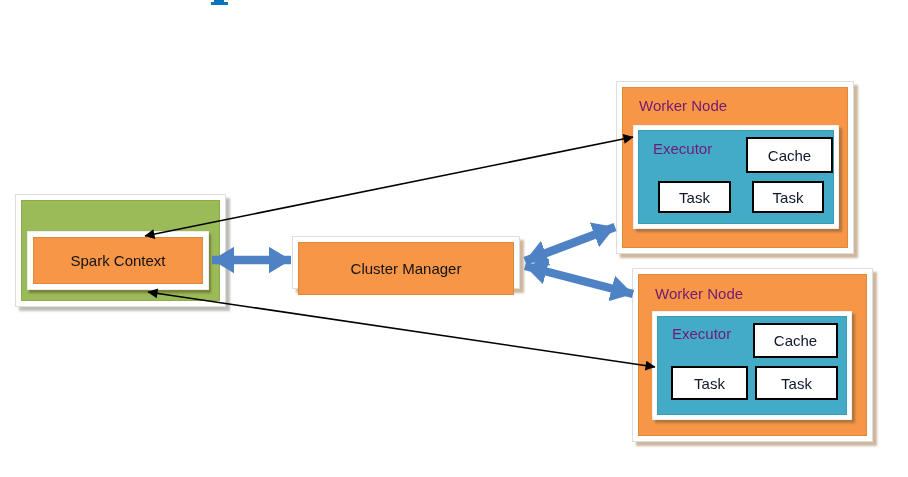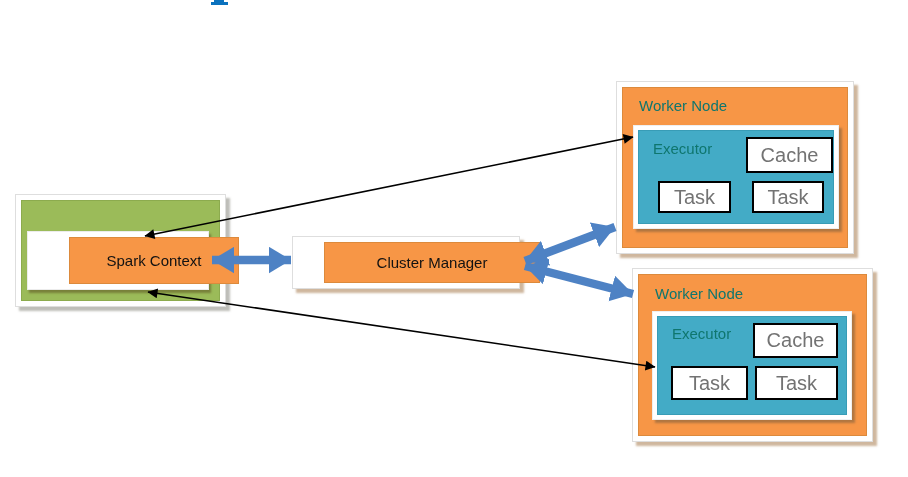--- a/index.html
+++ b/index.html
@@ -16,52 +16,52 @@
     background:#ffffff;border:1px solid #dedede;
   }
   .shadow-gray{box-shadow:4px 4px 2px rgba(125,125,115,0.5);}
   .shadow-tan{box-shadow:4px 4px 2px rgba(168,124,78,0.55);}
   .shadow-tan-sm{box-shadow:3px 3px 2px rgba(120,92,60,0.55);}
   .shadow-olive{box-shadow:2px 3px 2px rgba(85,72,28,0.5);}
   .fill-green{position:absolute;box-sizing:border-box;background:#9bbb59;border:1px solid #8cab4e;}
   .fill-orange{position:absolute;box-sizing:border-box;background:#f79646;border:1px solid #dc8a3c;}
   .fill-teal{position:absolute;box-sizing:border-box;background:#43abc6;border:1px solid #389cb6;}
   .node-label{
-    position:absolute;font-size:15px;line-height:20px;color:#0f766e;white-space:nowrap;
+    position:absolute;font-size:15px;line-height:20px;color:#701a75;white-space:nowrap;
   }
   .center-label{
     position:absolute;box-sizing:border-box;display:flex;align-items:center;justify-content:center;
     font-size:15px;color:#121212;white-space:nowrap;
   }
   .wbox{
     position:absolute;box-sizing:border-box;background:#ffffff;border:2px solid #000000;
     display:flex;align-items:center;justify-content:center;
-    font-size:20px;color:#737373;white-space:nowrap;
+    font-size:15px;color:#0f172a;white-space:nowrap;
   }
   #arrow-layer{position:absolute;left:0;top:0;z-index:10;pointer-events:none;}
   
   .clip-frag{position:absolute;background:#0b72be;}
 </style>
 </head>
 <body>
 
 <div id="stage">
 
   <div>
     <div class="clip-frag" style="left:214px;top:0;width:10px;height:2px;"></div>
     <div class="clip-frag" style="left:211px;top:2px;width:17px;height:3px;"></div>
   </div>
 
   <div class="frame shadow-gray" style="left:15px;top:194px;width:211px;height:113px;"></div>
   <div class="fill-green" style="left:21px;top:200px;width:199px;height:101px;"></div>
   <div class="frame shadow-olive" style="left:27px;top:231px;width:182px;height:59px;border-color:#ececec;"></div>
-  <div class="fill-orange center-label" style="left:33px;top:237px;width:170px;height:47px;margin-left:36px;">Spark Context</div>
+  <div class="fill-orange center-label" style="left:33px;top:237px;width:170px;height:47px;">Spark Context</div>
 
   <div class="frame shadow-tan" style="left:292px;top:236px;width:228px;height:53px;"></div>
-  <div class="fill-orange center-label" style="left:298px;top:242px;width:216px;height:41px;margin-left:26px;">Cluster Manager</div>
+  <div class="fill-orange center-label" style="left:298px;top:242px;width:216px;height:53px;">Cluster Manager</div>
 
   <div class="frame shadow-tan" style="left:616px;top:81px;width:238px;height:173px;"></div>
   <div class="fill-orange" style="left:622px;top:87px;width:226px;height:161px;"></div>
   <div class="node-label" style="left:639px;top:96px;">Worker Node</div>
   <div class="frame shadow-tan-sm" style="left:633px;top:125px;width:206px;height:104px;border-color:#efefef;"></div>
   <div class="fill-teal" style="left:638px;top:130px;width:196px;height:94px;"></div>
   <div class="node-label" style="left:653px;top:139px;">Executor</div>
   <div class="wbox" style="left:746px;top:137px;width:87px;height:36px;">Cache</div>
   <div class="wbox" style="left:658px;top:181px;width:73px;height:32px;">Task</div>
   <div class="wbox" style="left:752px;top:181px;width:72px;height:32px;">Task</div>

